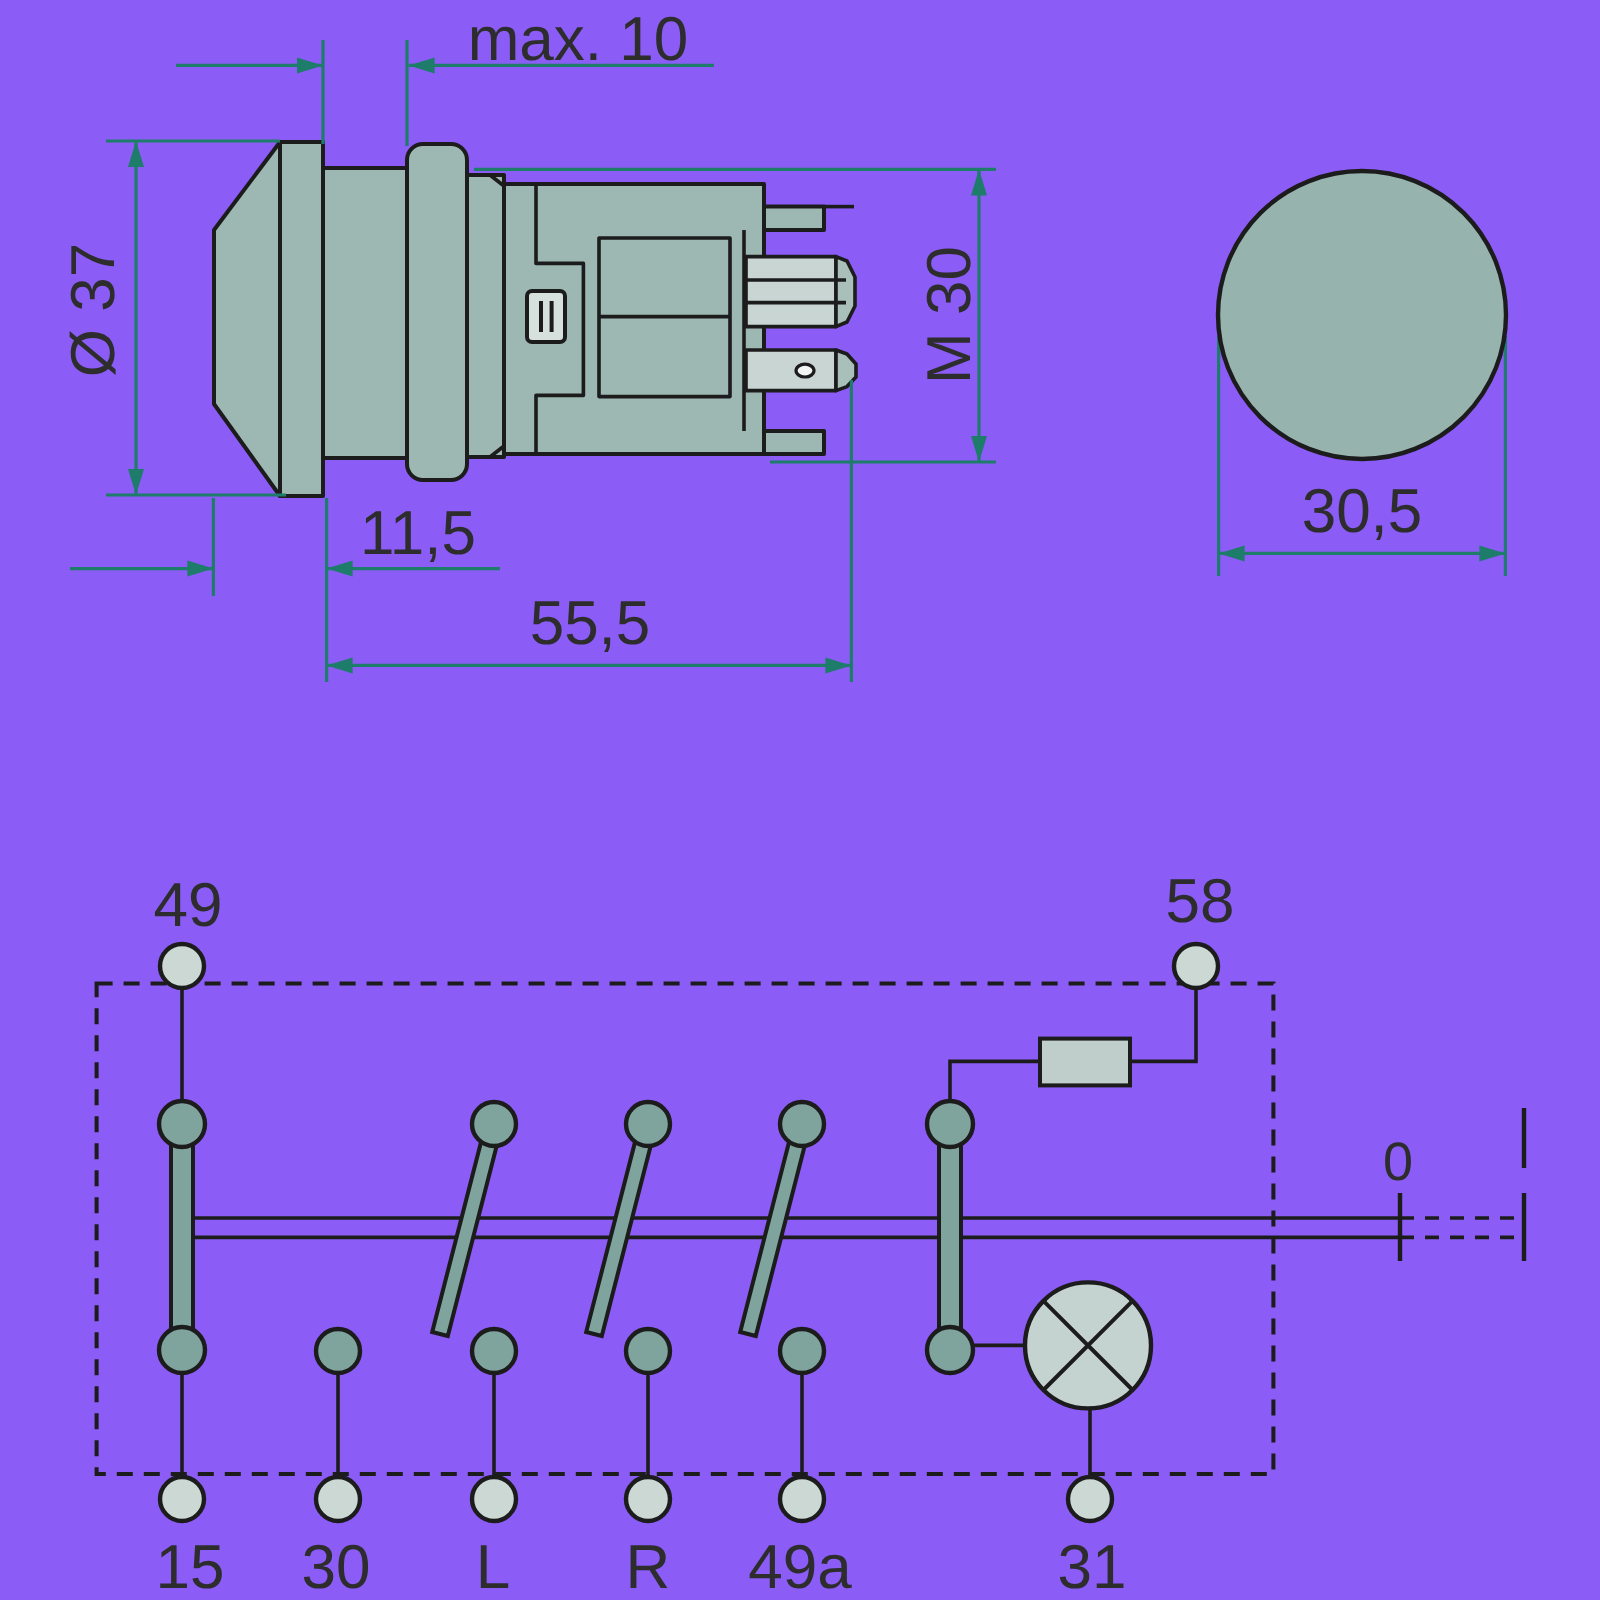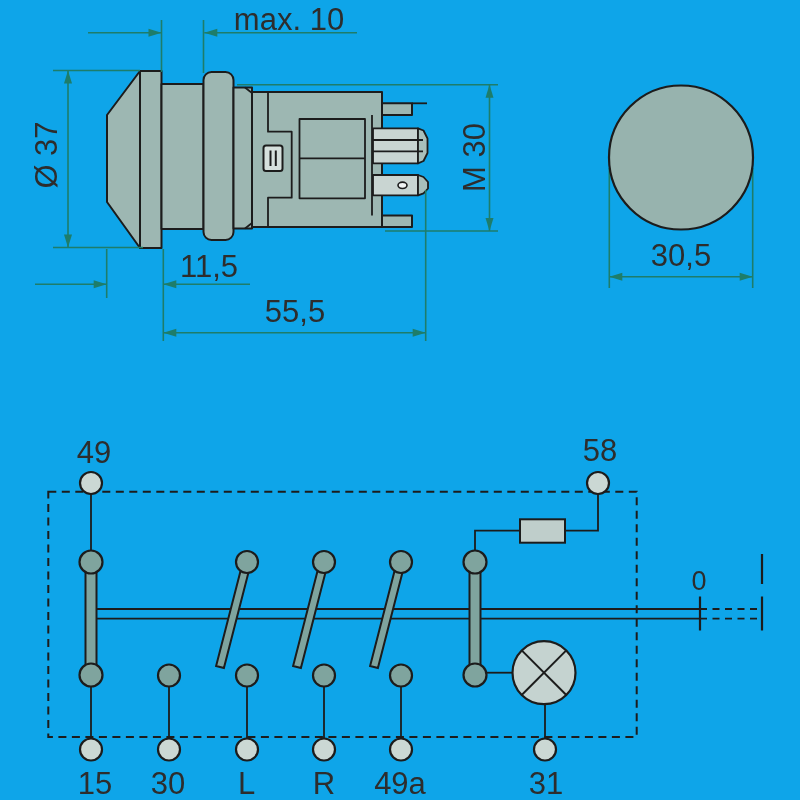--- a/index.html
+++ b/index.html
@@ -1,16 +1,16 @@
 <!DOCTYPE html>
 <html><head>
 <meta charset="utf-8">
 <style>
   html,body{margin:0;padding:0;background:#ffffff;}
-  #stage{position:relative;width:800px;height:800px;background:#0ea5e9;overflow:hidden;
+  #stage{position:relative;width:800px;height:800px;background:#8b5cf6;overflow:hidden;
          font-family:"Liberation Sans", sans-serif;}
   svg{position:absolute;left:0;top:0;}
   text{font-family:"Liberation Sans", sans-serif;fill:#2d2d2d;}
   .dimtxt{font-size:31px;}
   .lbltxt{font-size:31px;}
   .postxt{font-size:27px;}
 </style>
 </head>
 <body>
 

